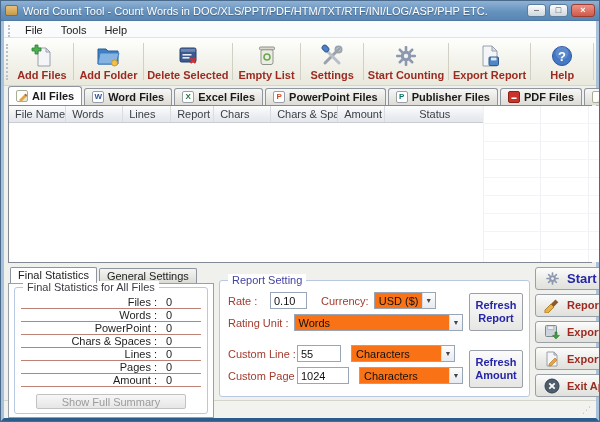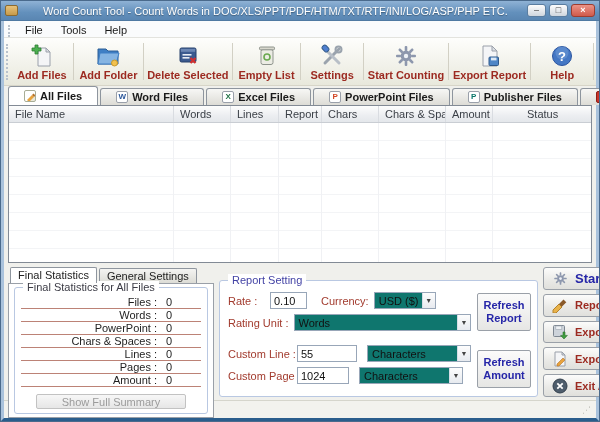--- a/index.html
+++ b/index.html
@@ -9,21 +9,21 @@
   .window { width:600px; height:422px; display:flex; flex-direction:column;
     border:1px solid #4a6a8c; background:#eef0ea; overflow:hidden; }
 
   
   .titlebar { height:20px; flex:0 0 20px; display:flex; align-items:center; gap:5px;
     padding:0 4px; background:linear-gradient(#8fb2d5,#6390bc 60%,#5a86b2);
     border-bottom:1px solid #4f79a2; }
   .appicon { width:13px; height:11px; border-radius:2px;
     background:linear-gradient(#e7c27a,#c79a4a); border:1px solid #8a6a30; }
   .title { color:#fff; text-shadow:0 1px 1px rgba(0,0,0,.35); white-space:nowrap;
-    overflow:hidden; flex:1;margin-left:20px; }
+    overflow:hidden; flex:1; }
   .winbtns { display:flex; gap:3px; }
   .wbtn { width:19px; height:13px; border-radius:3px; border:1px solid #5a7da0;
     background:linear-gradient(#fdfdfd,#cfd6de); color:#444; font-size:9px; line-height:11px;
     text-align:center; cursor:default; }
   .wbtn.close { width:24px; background:linear-gradient(#eb9387,#cf5a4a);
     border-color:#9c3d30; color:#fff; font-weight:bold; }
 
   .app-body { flex:1; display:flex; flex-direction:column; background:#f0f0ec;
     border-left:3px solid #a9c2dc; border-right:3px solid #a9c2dc;
     border-bottom:3px solid #2a5d8c; min-height:0; }
@@ -42,38 +42,38 @@
   .toolbar .grip { height:36px; align-self:center; }
   .tbtn { display:flex; flex-direction:column; align-items:center; justify-content:center;
     gap:1px; padding:2px 9px; min-width:58px; cursor:default; }
   .ticon { height:26px; display:flex; align-items:flex-end; }
   .tlabel { color:#9c2a21; font-weight:bold; white-space:nowrap; }
   .tsep { width:1px; background:#d2d0c4; margin:4px 2px; }
 
   
   .tabrow { height:19px; flex:0 0 19px; display:flex; align-items:flex-end;
     padding:0 4px; }
-  .tab { display:flex; align-items:center; gap:4px; height:17px; padding:0 15px;
+  .tab { display:flex; align-items:center; gap:4px; height:17px; padding:0 7px;
     margin-right:2px; border:1px solid #8e959e; border-bottom:none;
     border-radius:3px 3px 0 0; background:linear-gradient(#f7f7f5,#dddcd6);
     font-weight:bold; color:#1a1a1a; white-space:nowrap; cursor:default; }
   .tab.active { height:19px; background:#fff; position:relative; z-index:2; }
   .tabicon { width:12px; height:12px; display:flex; align-items:center; justify-content:center;
     border:1px solid #9aa0aa; border-radius:2px; background:#fff;
     font-size:8px; font-weight:bold; line-height:1; }
   .tabicon.pg { border-color:#a8ad96; background:linear-gradient(135deg,#fff 70%,#e8e8da 70%); }
   .tabicon.lw { color:#2b579a; }
   .tabicon.lx { color:#217346; }
   .tabicon.lp { color:#d24726; }
   .tabicon.lb { color:#077568; }
   .tabicon.pdf { background:#c9342a; border-color:#8e1f17; color:#fff; font-size:5px; }
 
   
   .table { flex:0 0 158px; margin:0 4px; border:1px solid #828a95; background:#fff;
-    display:flex; flex-direction:column; position:relative; z-index:1; }
+    display:flex; flex-direction:row; position:relative; z-index:1; }
   .thead { height:17px; flex:0 0 17px; display:flex;
     background:linear-gradient(#fdfdfd,#eceef1 60%,#e4e7eb);
     border-bottom:1px solid #c9cdd3; color:#3a3f46; }
   .th { padding:2px 0 0 6px; border-right:1px solid #d9dce1; white-space:nowrap; overflow:hidden; }
   .tbody { flex:1; display:flex;
     background:repeating-linear-gradient(to bottom,#fff 0 17px,#f3f4f6 17px 18px); }
   .colgrid { border-right:1px solid #f0f1f4; }
   .c-name{flex:1 1 auto;} .c-words{flex:0 0 57px;} .c-lines{flex:0 0 48px;}
   .c-pages{flex:0 0 43px;} .c-chars{flex:0 0 57px;} .c-cs{flex:0 0 67px;}
   .c-amount{flex:0 0 47px;} .c-status{flex:0 0 70px; border-right:none;margin-left:28px;}
@@ -106,21 +106,21 @@
 
   
   .midpane { flex:1; display:flex; flex-direction:column; padding-top:13px; }
   .rptbox { flex:1; border:1px solid #b9c8e2; border-radius:3px; background:#fff;
     position:relative; padding:10px 6px 4px 8px; display:flex; gap:6px; }
   .form { flex:1; display:flex; flex-direction:column; }
   .rrow { display:flex; align-items:center; height:19px; margin-bottom:3px; }
   .rlabel { color:#a23b2e; white-space:nowrap; }
   .rinput { height:17px; border:1px solid #98a6b8; font:11px "Liberation Sans",sans-serif;
     padding:0 3px; color:#111; }
-  .combo { height:17px; border:1px solid #98a6b8; background:#0f766e; display:flex;
+  .combo { height:17px; border:1px solid #98a6b8; background:#f97316; display:flex;
     align-items:center; padding-left:4px; color:#111; position:relative; cursor:default; }
   .combo .arr { margin-left:auto; width:13px; text-align:center; font-size:7px; color:#444;
     border-left:1px solid #d6dde6; align-self:stretch; display:flex; align-items:center;
     justify-content:center; background:linear-gradient(#fdfdfd,#e7eaef); }
   .spacer { height:9px; }
   .refcol { flex:0 0 54px; display:flex; flex-direction:column; justify-content:space-between;
     padding:2px 0 4px; }
   .refbtn { height:38px; border:1px solid #9aa0a8; border-radius:2px;
     background:linear-gradient(#fbfbfb,#e6e6e4); color:#2626a8; font-weight:bold;
     text-align:center; display:flex; align-items:center; justify-content:center;
@@ -401,21 +401,21 @@
             <div class="rrow">
               <span class="rlabel" style="margin-right:5px">Rating Unit :</span>
               <div class="combo" style="flex:1">
                 <span>Words</span>
                 <span class="arr">▼</span>
               </div>
             </div>
             <div class="spacer"></div>
             <div class="rrow">
               <span class="rlabel" style="width:69px">Custom Line :</span>
-              <input class="rinput" style="width: 60px;" value="55">
+              <input class="rinput" style="width: 44px;" value="55">
               <div class="combo" style="width:104px;margin-left:10px">
                 <span>Characters</span>
                 <span class="arr">▼</span>
               </div>
             </div>
             <div class="rrow">
               <span class="rlabel" style="width:69px">Custom Page :</span>
               <input class="rinput" style="width: 52px;" value="1024">
               <div class="combo" style="width:104px;margin-left:10px">
                 <span>Characters</span>

